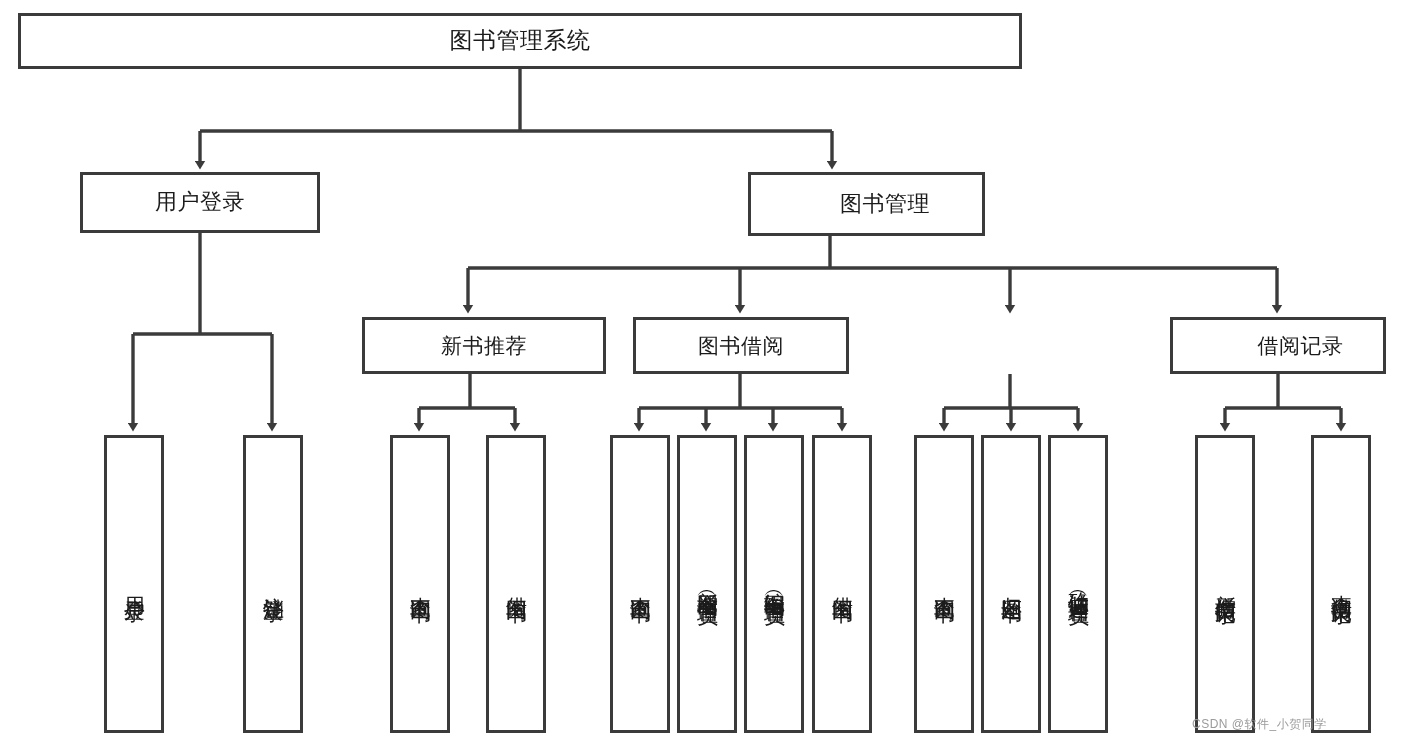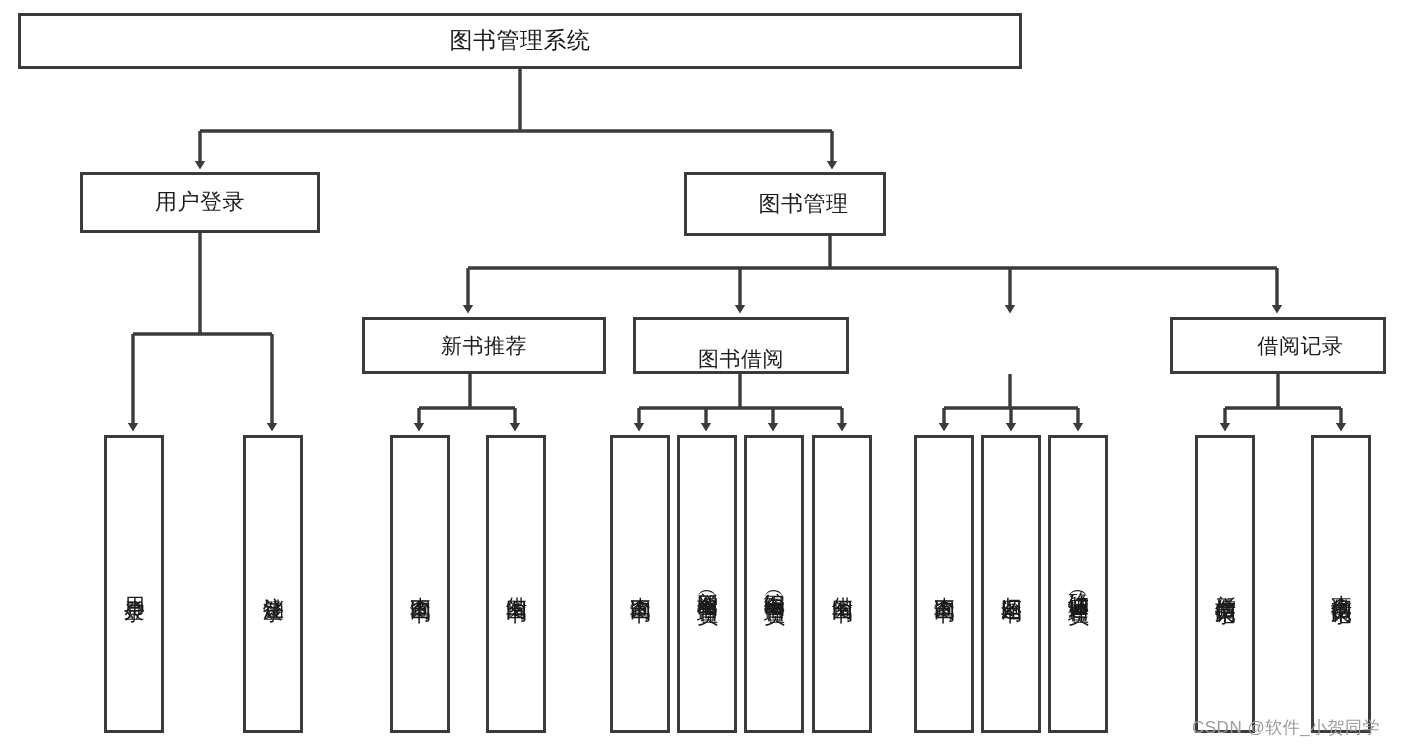--- a/index.html
+++ b/index.html
@@ -53,21 +53,21 @@
     writing-mode: vertical-rl;
     text-orientation: upright;
     font-size: 21px;
     line-height: 1.18;
     letter-spacing: 2px;
     white-space: normal;
     max-height: 278px;
   }
   .watermark {
     position: absolute;
-    font-size: 17px;
+    font-size: 12px;
     color: #9b9b9b;
     white-space: nowrap;
     z-index: 3;
     letter-spacing: 0.5px;
   }
 </style>
 </head>
 <body>
 
 <div id="canvas">
@@ -122,28 +122,28 @@
     </g>
   </svg>
 
   <div class="node root" style="left:18px; top:13px; width:1004px; height:56px;">
     <span class="label">图书管理系统</span>
   </div>
 
   <div class="node level1" style="left:80px; top:172px; width:240px; height:61px;">
     <span class="label">用户登录</span>
   </div>
-  <div class="node level1" style="left:684px; top:172px; width:202px; height:64px;padding-left:37px;">
+  <div class="node level1" style="left:748px; top:172px; width:237px; height:64px;padding-left:37px;">
     <span class="label">图书管理</span>
   </div>
 
   <div class="node level2" style="left:362px; top:317px; width:244px; height:57px;">
     <span class="label">新书推荐</span>
   </div>
-  <div class="node level2" style="left:633px; top:317px; width:216px; height:57px;align-items:flex-end;">
+  <div class="node level2" style="left:633px; top:317px; width:216px; height:57px;">
     <span class="label">图书借阅</span>
   </div>
   <div class="node level2" style="left:1170px; top:317px; width:216px; height:57px;padding-left:45px;">
     <span class="label">借阅记录</span>
   </div>
 
   <div class="node leaf" style="left:104px; top:435px; width:60px; height:298px;">
     <span class="label">用户登录</span>
   </div>
   <div class="node leaf" style="left:243px; top:435px; width:60px; height:298px;">

